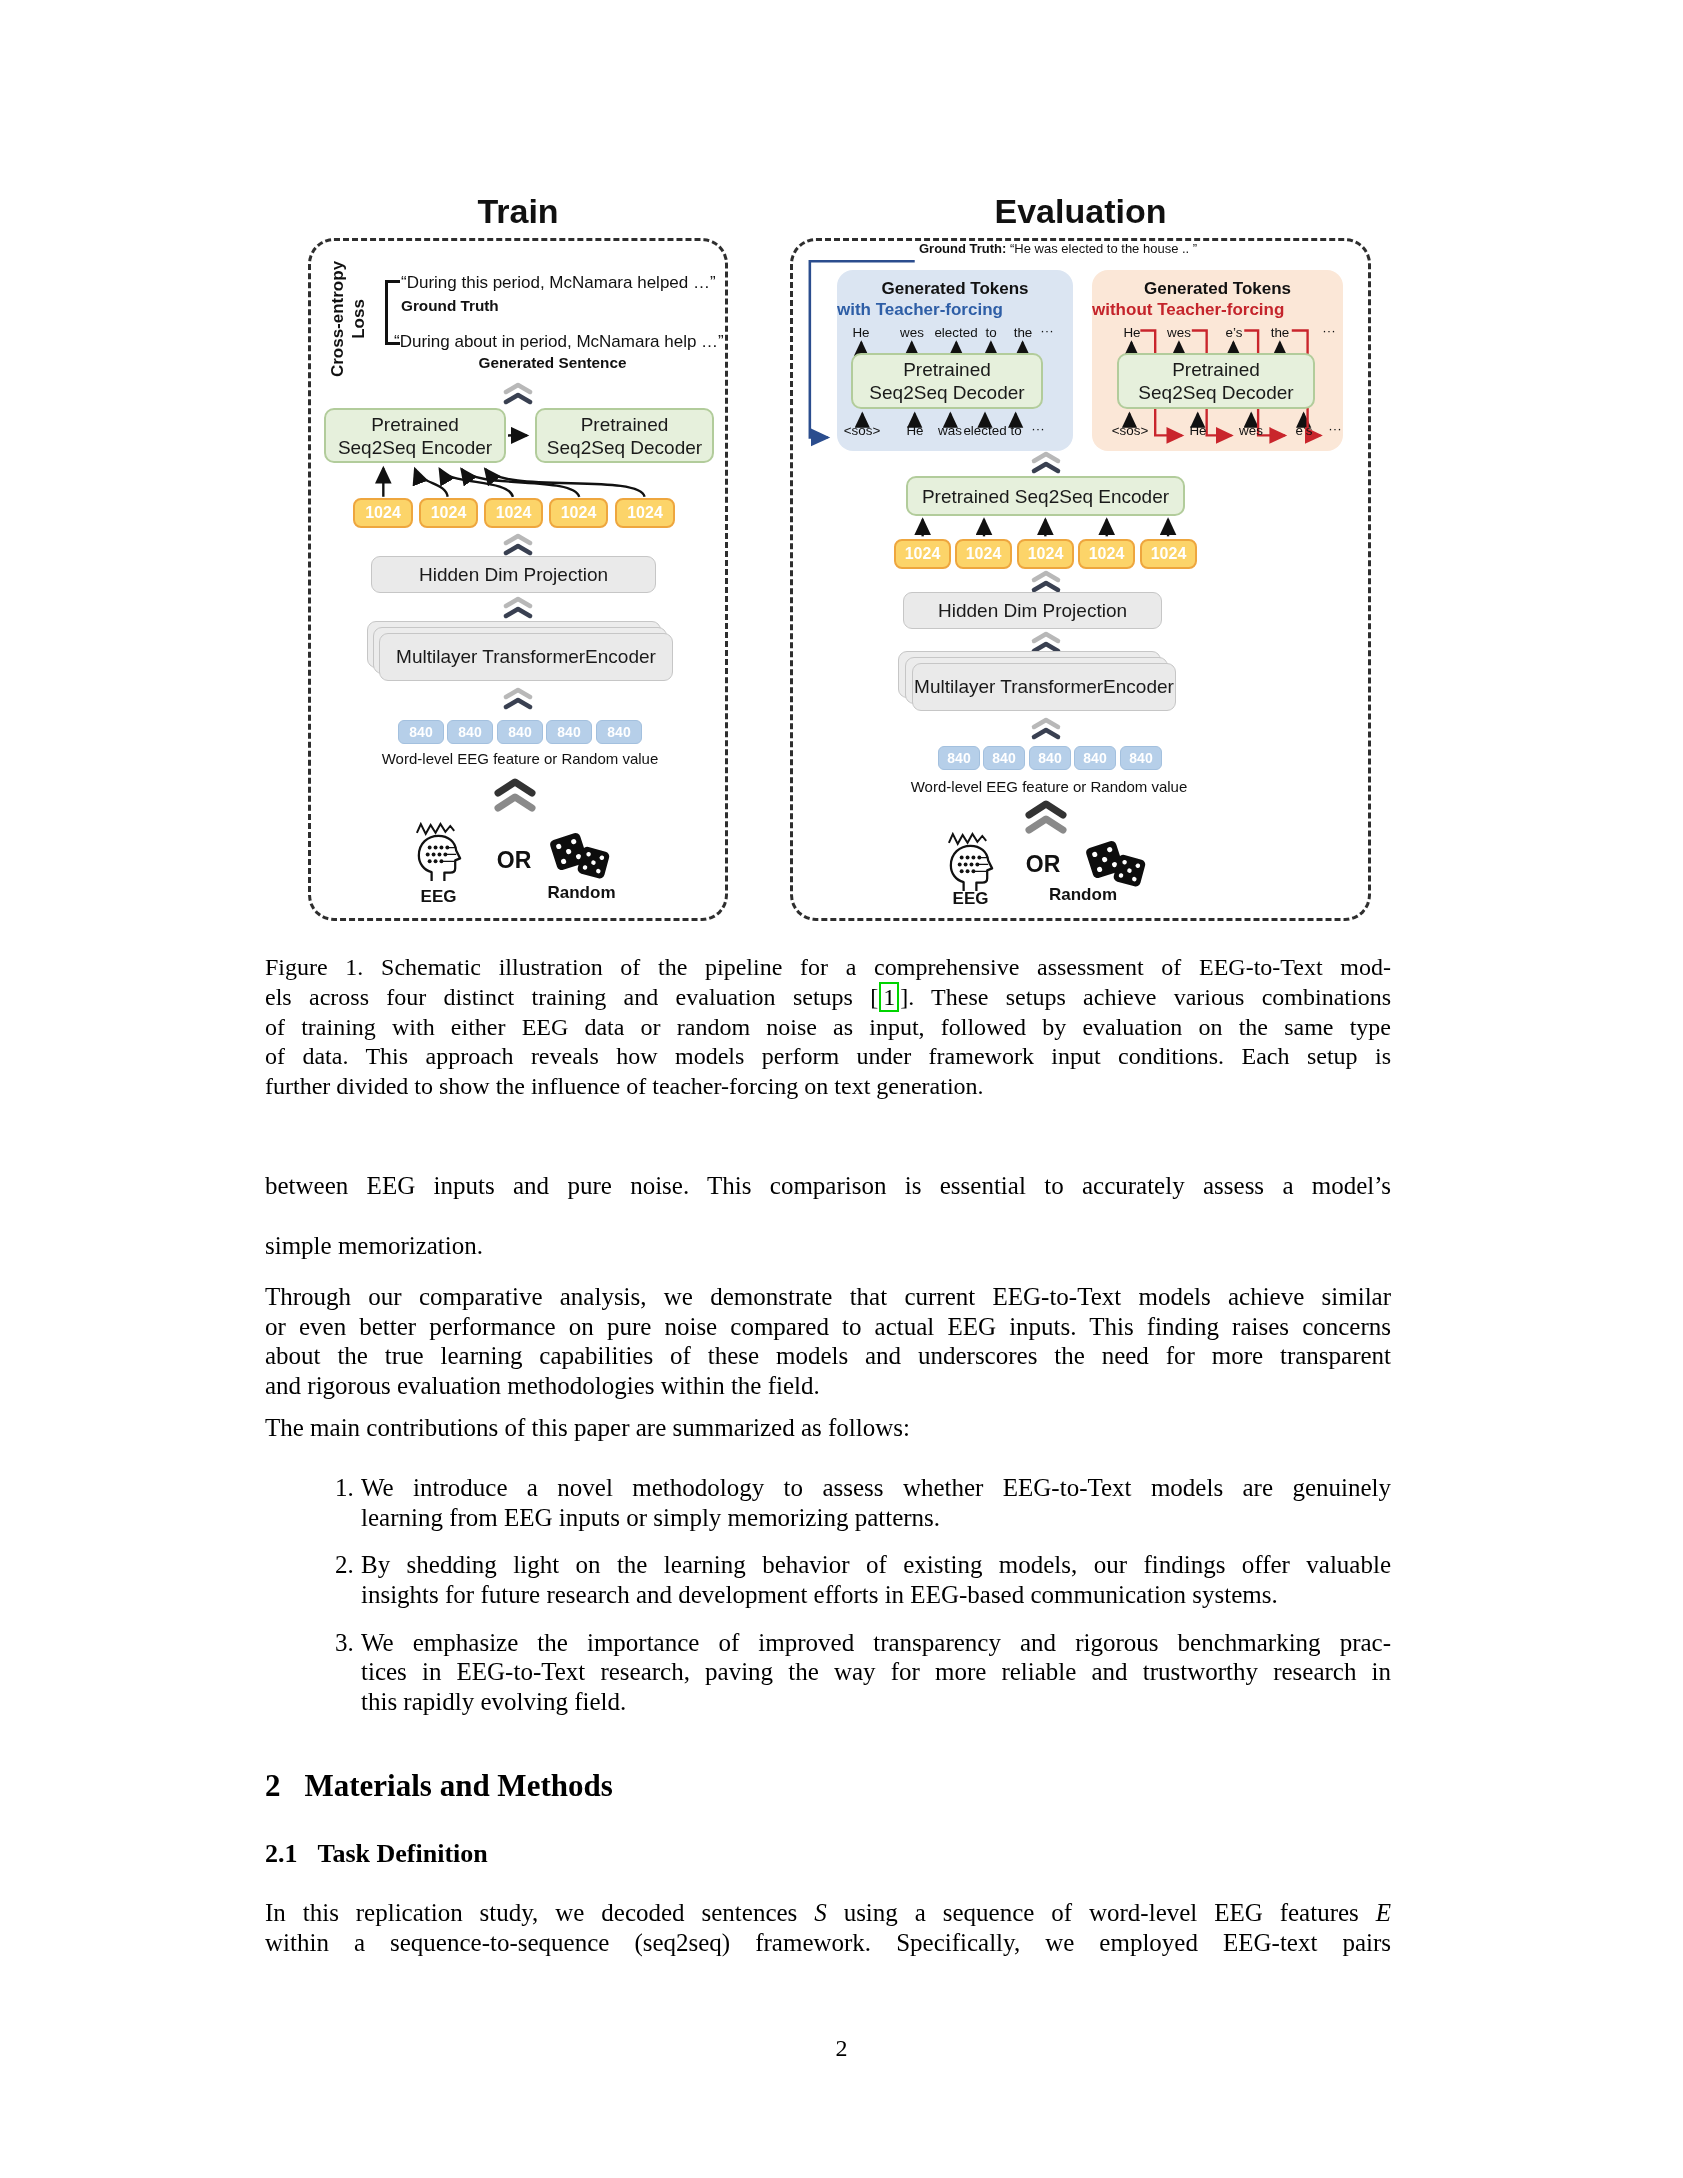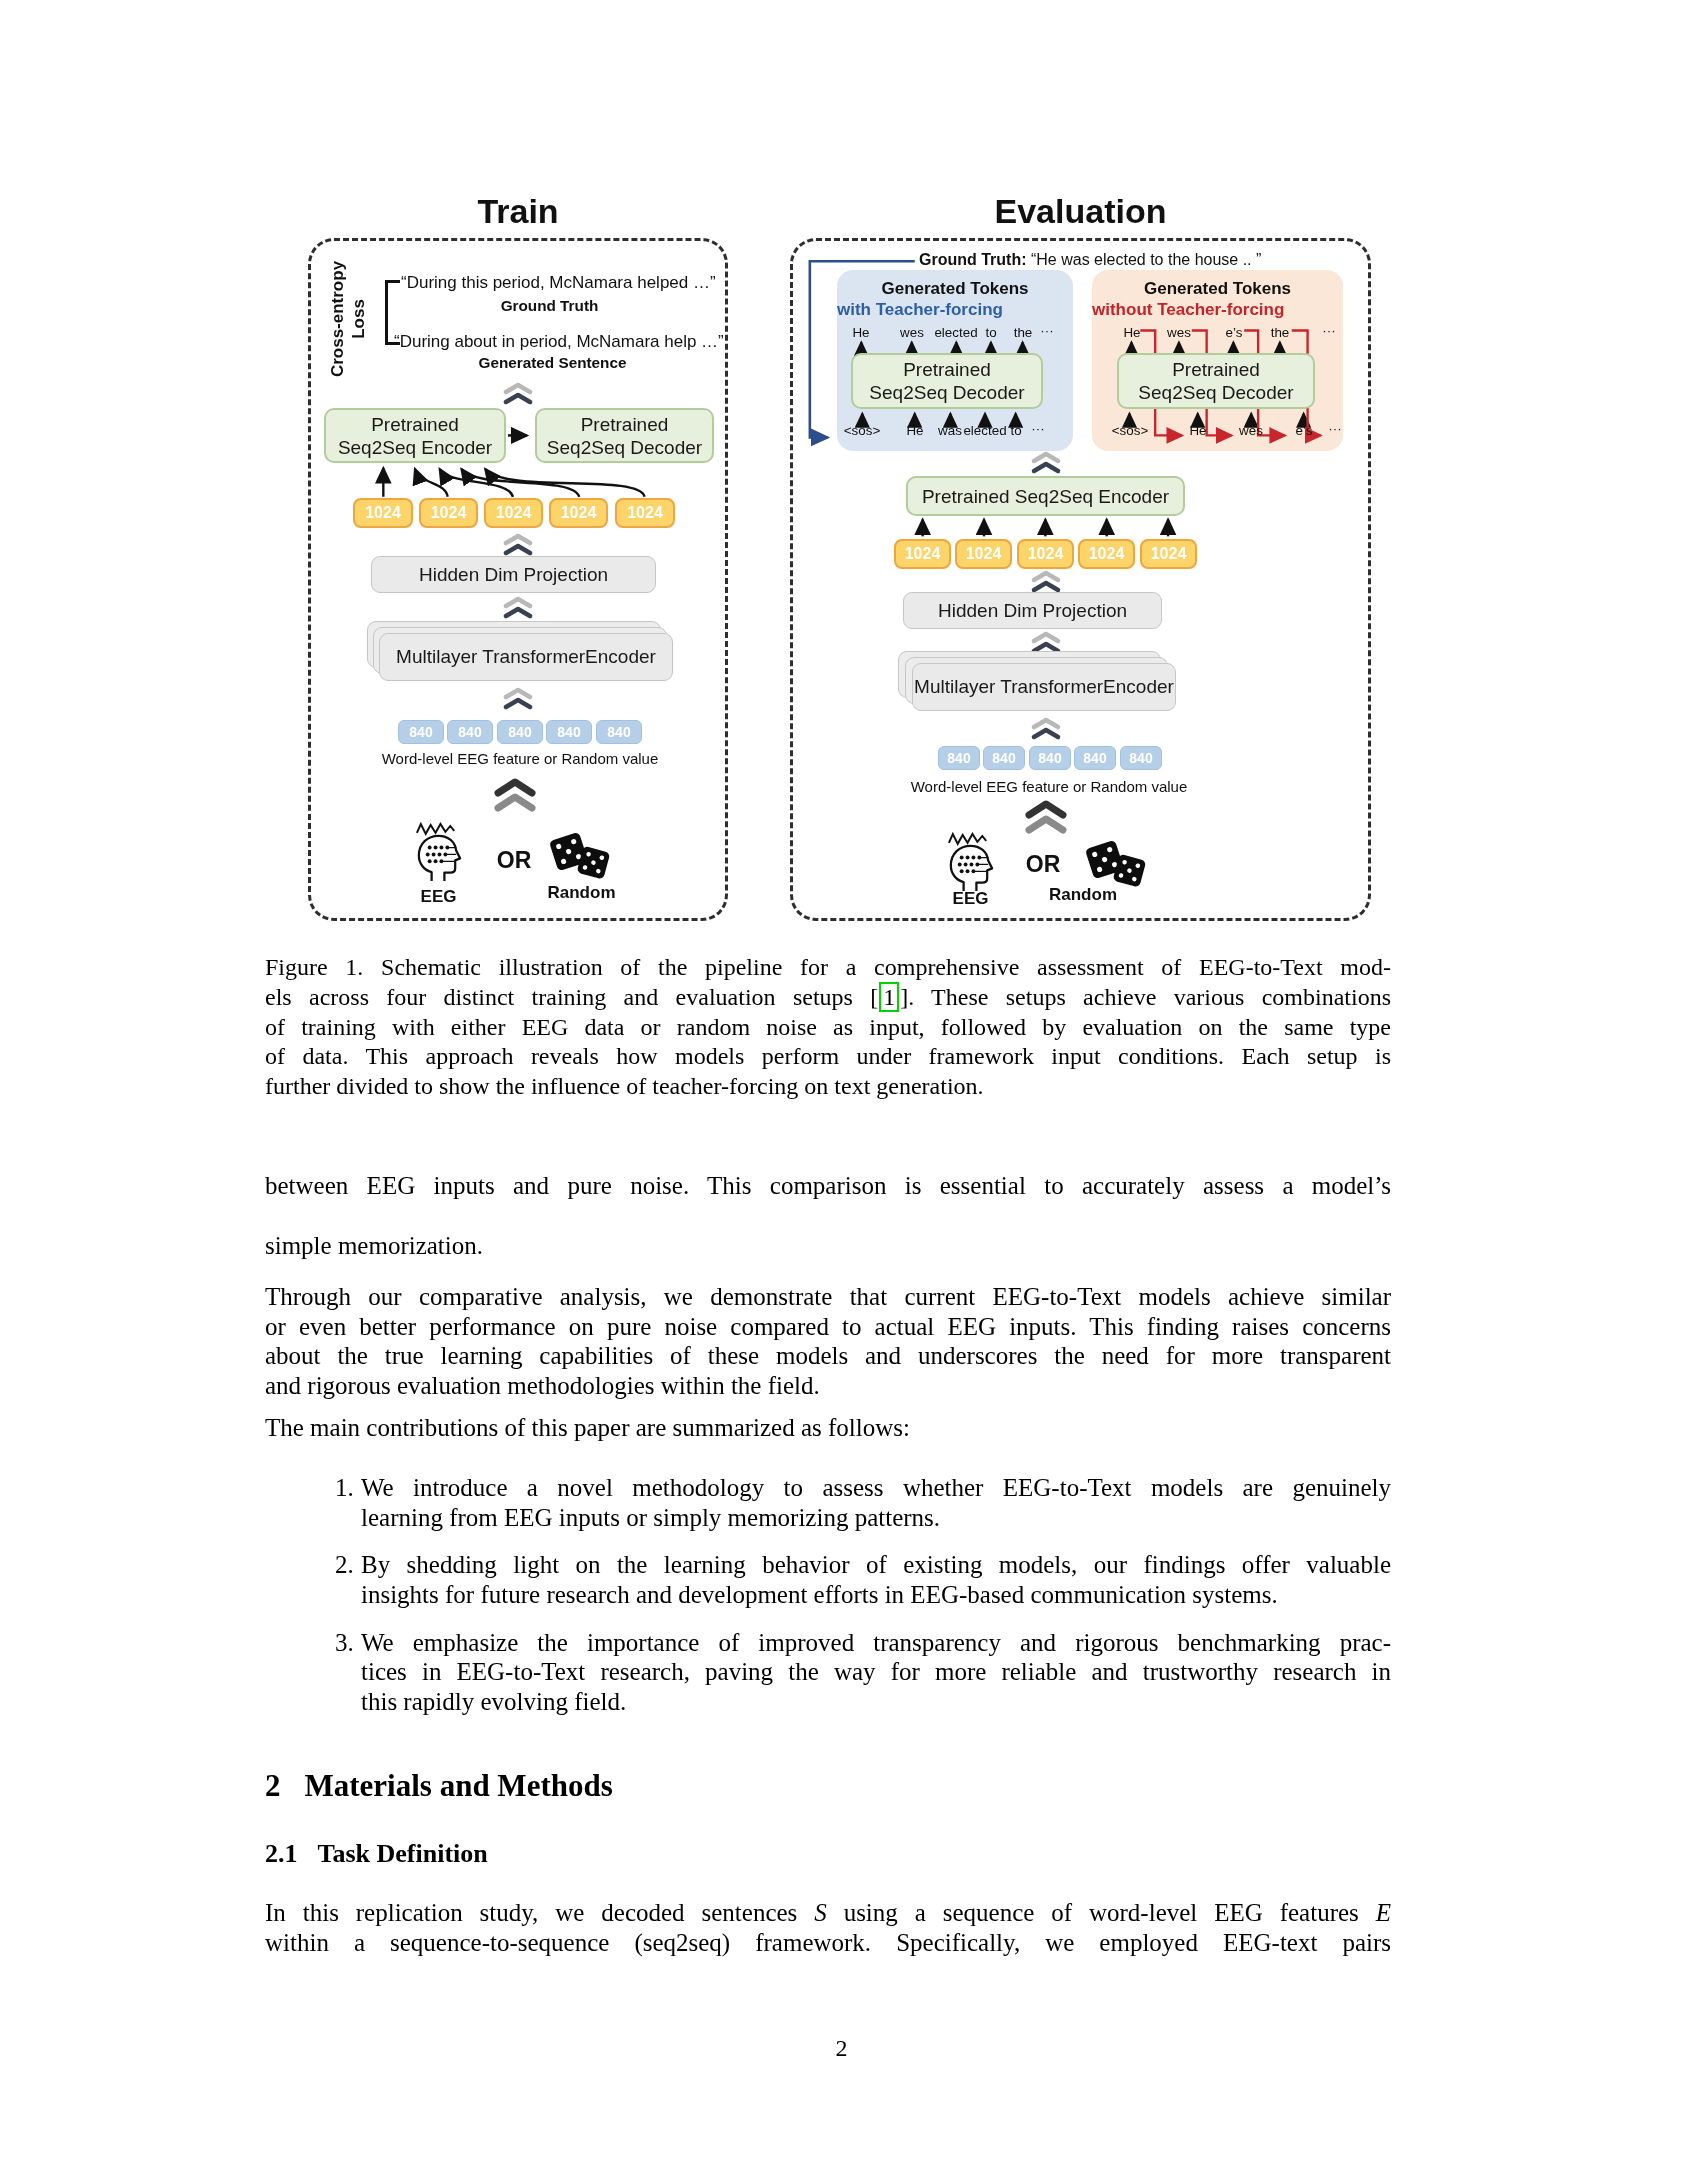--- a/index.html
+++ b/index.html
@@ -115,21 +115,21 @@
     <path d="M1180,542 L1180,525" stroke="#111" stroke-width="2.4" fill="none" marker-end="url(#mb)"></path>
   </svg>
 
   <div class="abs losslab" style="left:279px;top:297px;width:139px;height:44px;transform:rotate(-90deg);">
     <span style="display:block;">Cross-entropy</span>
     <span style="display:block;">Loss</span>
   </div>
   <div class="abs bracket" style="left:385px;top:280px;width:15px;height:65px;"></div>
 
   <div class="abs sans" style="left:401px;top:273px;width:312px;font-size:17px;white-space:nowrap;">“During this period, McNamara helped …”</div>
-  <div class="abs sans" style="left:401px;top:297px;width:297px;text-align:center;font-weight:bold;font-size:15.3px;">Ground Truth</div>
+  <div class="abs sans" style="left:401px;top:297px;width:297px;font-weight:bold;font-size:15.3px;">Ground Truth</div>
   <div class="abs sans" style="left:394px;top:332px;width:327px;font-size:17px;white-space:nowrap;">“During about in period, McNamara help …”</div>
   <div class="abs sans" style="left:394px;top:354px;width:317px;text-align:center;font-weight:bold;font-size:15.3px;">Generated Sentence</div>
 
   <svg class="abs" style="left:500px;top:382px;" width="36" height="24" viewBox="0 0 36 24">
       <polyline points="6,10 18,3 30,10" stroke="#b8b8b8" stroke-width="4.5" fill="none" stroke-linecap="round" stroke-linejoin="round"></polyline>
       <polyline points="6,20 18,13 30,20" stroke="#394051" stroke-width="4.5" fill="none" stroke-linecap="round" stroke-linejoin="round"></polyline>
     </svg>
   <svg class="abs" style="left:500px;top:533px;" width="36" height="24" viewBox="0 0 36 24">
       <polyline points="6,10 18,3 30,10" stroke="#b8b8b8" stroke-width="4.5" fill="none" stroke-linecap="round" stroke-linejoin="round"></polyline>
       <polyline points="6,20 18,13 30,20" stroke="#394051" stroke-width="4.5" fill="none" stroke-linecap="round" stroke-linejoin="round"></polyline>
@@ -210,21 +210,21 @@
         <circle cx="42" cy="32" r="2.3" fill="#fff"></circle>
         <circle cx="56" cy="32" r="2.3" fill="#fff"></circle>
         <circle cx="49" cy="39" r="2.3" fill="#fff"></circle>
         <circle cx="42" cy="46" r="2.3" fill="#fff"></circle>
         <circle cx="56" cy="46" r="2.3" fill="#fff"></circle>
       </g>
   </svg>
   <div class="abs sans" style="left:409px;top:887px;width:59px;text-align:center;font-weight:bold;font-size:17px;">EEG</div>
   <div class="abs sans" style="left:537px;top:883px;width:89px;text-align:center;font-weight:bold;font-size:17px;">Random</div>
 
-  <div class="abs sans" style="left:919px;top:251px;font-size:16px;white-space:nowrap;">
+  <div class="abs sans" style="left:919px;top:241px;font-size:13px;white-space:nowrap;">
     <span style="font-weight:bold;">Ground Truth:</span>
     <span>“He was elected to the house .. ”</span>
   </div>
 
   <div class="abs hdr1" style="left:837px;top:279px;width:236px;">Generated Tokens</div>
   <div class="abs hdr2" style="left:837px;top:300px;width:236px;color:#2e5ea6;">with Teacher-forcing</div>
   <span class="ctok" style="left:861px;top:325px;">He</span>
   <span class="ctok" style="left:912px;top:325px;">wes</span>
   <span class="ctok" style="left:956px;top:325px;">elected</span>
   <span class="ctok" style="left:991px;top:325px;">to</span>

